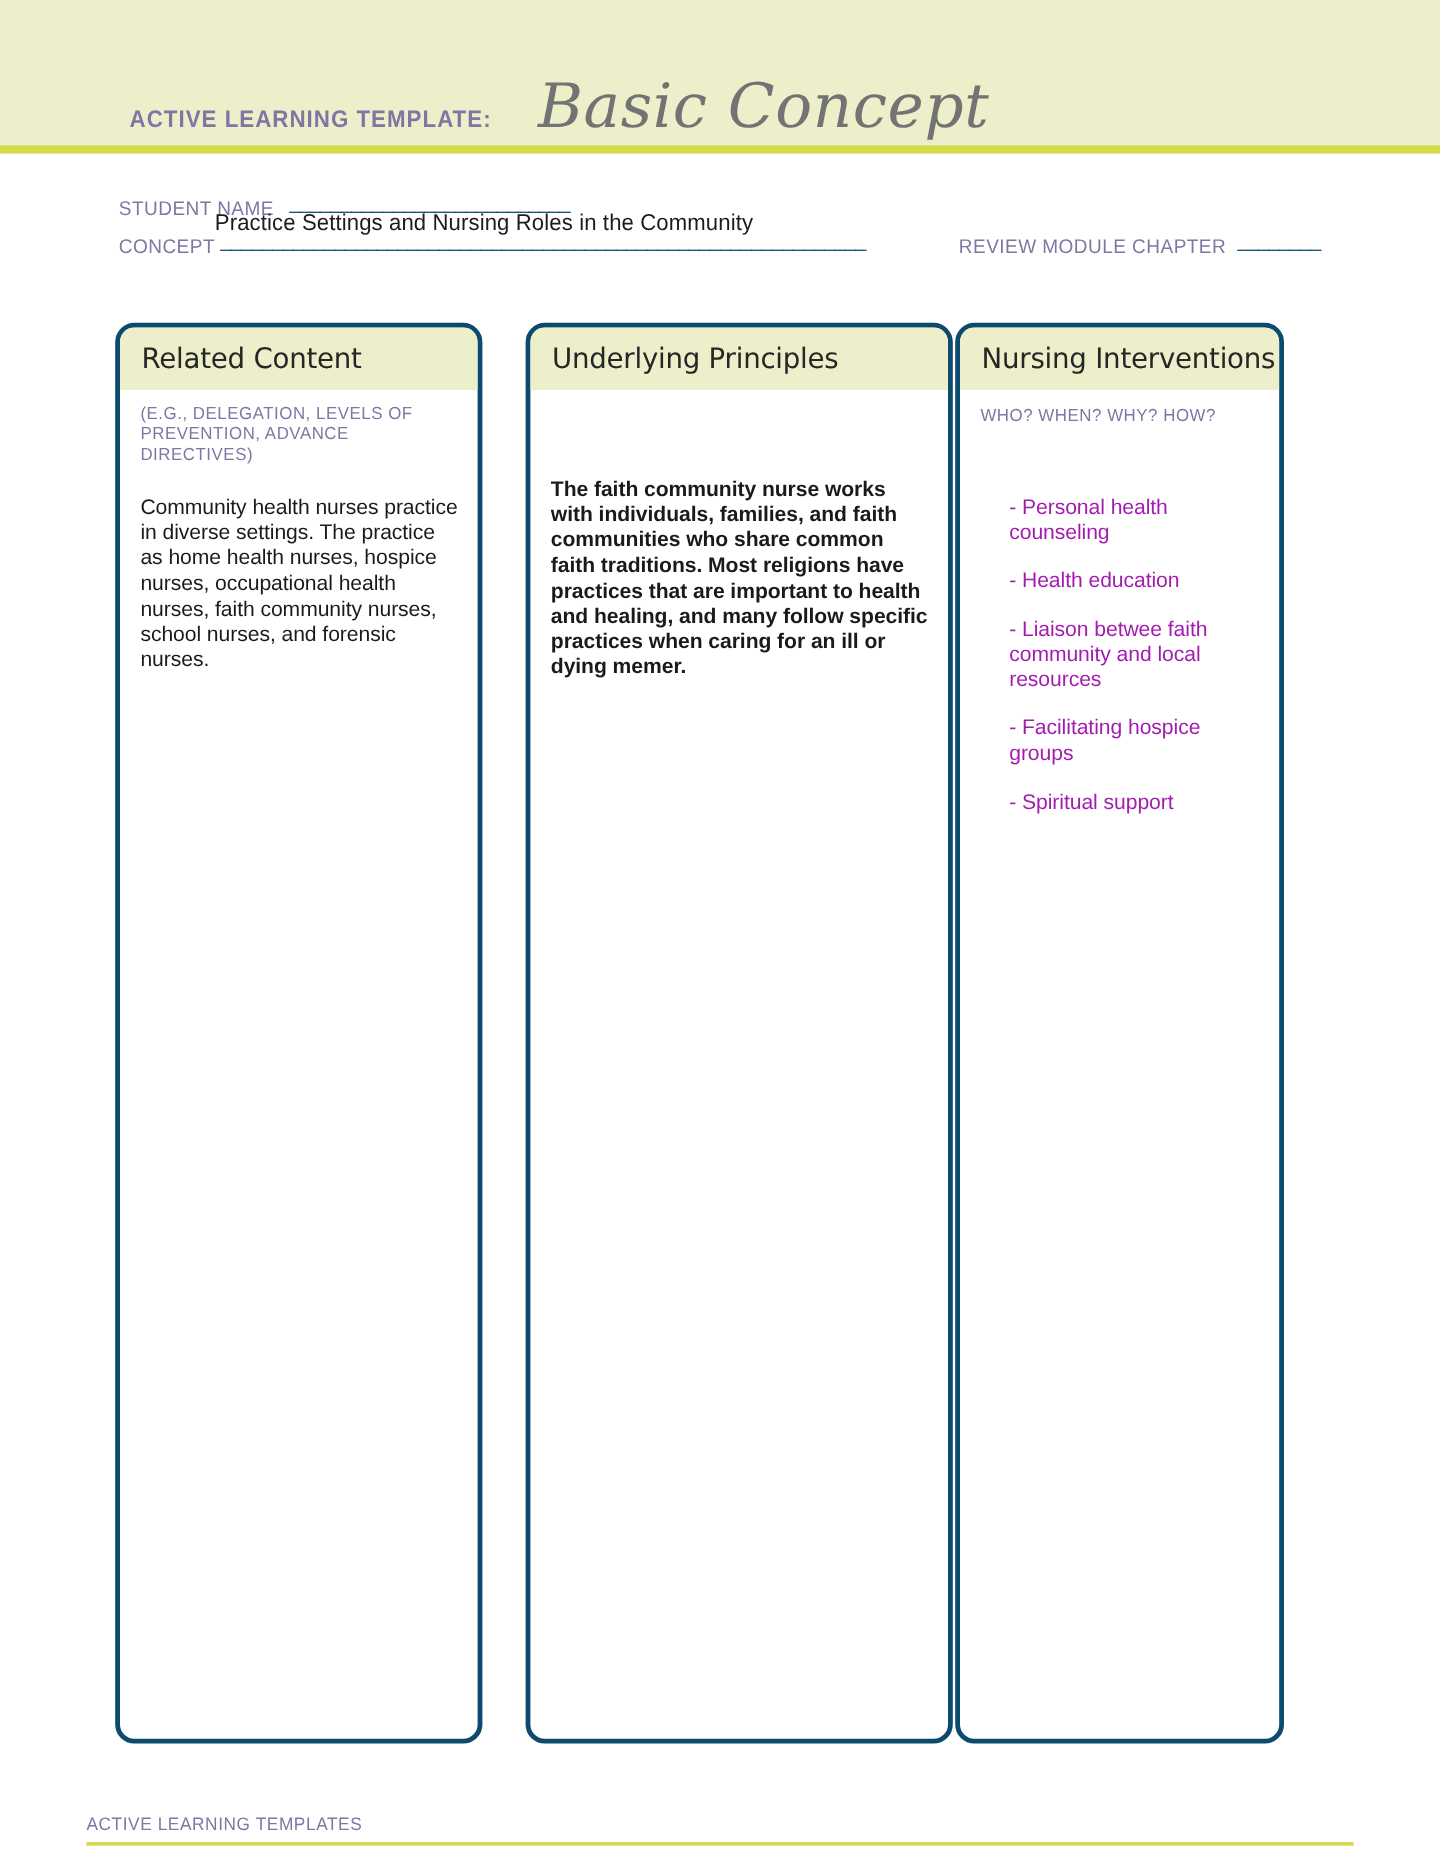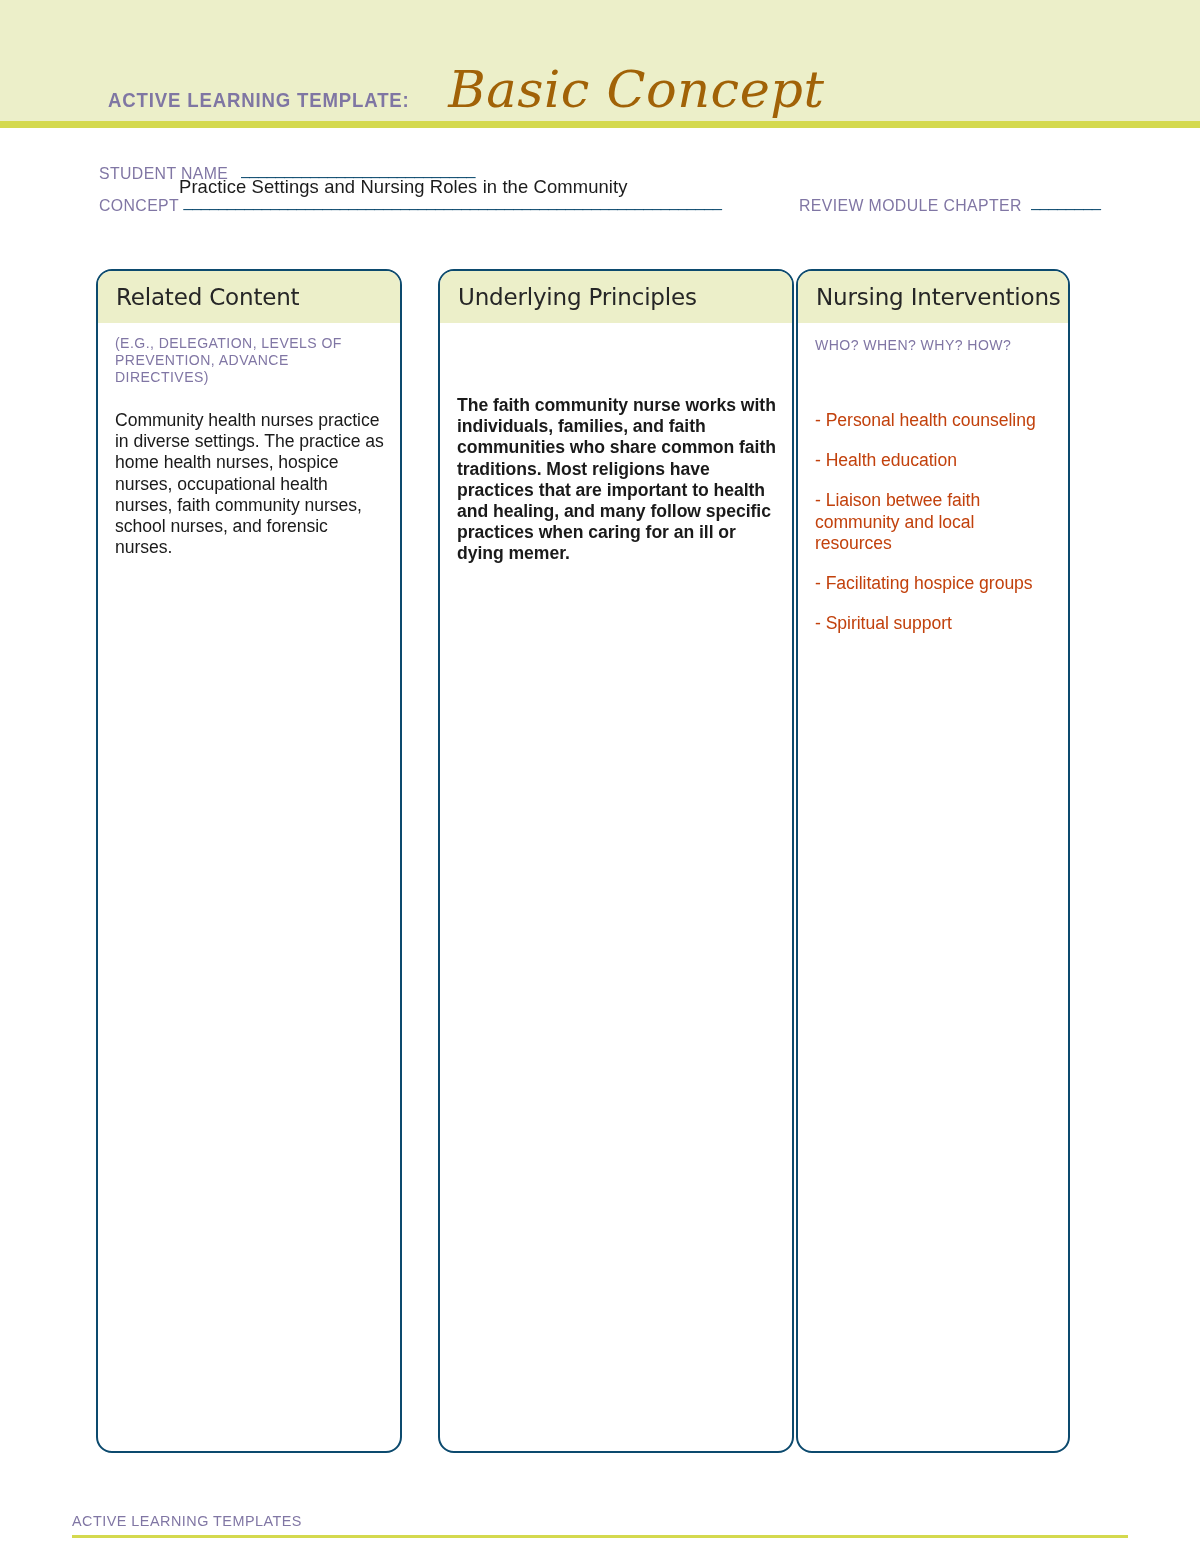--- a/index.html
+++ b/index.html
@@ -51,21 +51,21 @@
     letter-spacing: 0.9px;
     color: #7f76a3;
     white-space: nowrap;
     transform: scaleX(0.93);
     transform-origin: left bottom;
   }
   .doc-title {
     font-family: "DejaVu Serif", "Liberation Serif", serif;
     font-style: italic;
     font-size: 51px;
-    color: #a16207;
+    color: #737373;
     margin-left: 16px;
     white-space: nowrap;
     letter-spacing: 0.5px;
   }
 
   
   .meta {
     position: absolute;
     left: 99px;
     top: 160px;
@@ -124,21 +124,21 @@
     position: absolute;
     left: 96px;
     top: 269px;
     width: 1010px;
     height: 1184px;
   }
   .col {
     position: absolute;
     top: 0;
     height: 1184px;
-    border: 2px solid #0c4a6e;
+    border: 4px solid #0c4a6e;
     border-radius: 16px;
     background: #ffffff;
     box-sizing: border-box;
     overflow: hidden;
   }
   .col-1 { left: 0px;   width: 306px; }
   .col-2 { left: 342px; width: 356px; }
   .col-3 { left: 700px; width: 274px; }
 
   .col-head {
@@ -181,25 +181,26 @@
   }
   .col-1 .body-text { margin-top: 24px; }
   .col-2 .body-text { margin-top: 62px; font-weight: bold; }
 
   .bullets {
     list-style: none;
     margin: 56px 0 0 0;
     padding: 0;
   }
   .bullets li {
-    color: #c2410c;
+    color: #a21caf;
     font-size: 17.6px;
     line-height: 21.2px;
     letter-spacing: -0.05px;
     margin-bottom: 19px;
+    margin-left: 24px;
   }
 
   
   .footer {
     position: absolute;
     left: 72px;
     top: 1512px;
     width: 1056px;
   }
   .footer-text {

